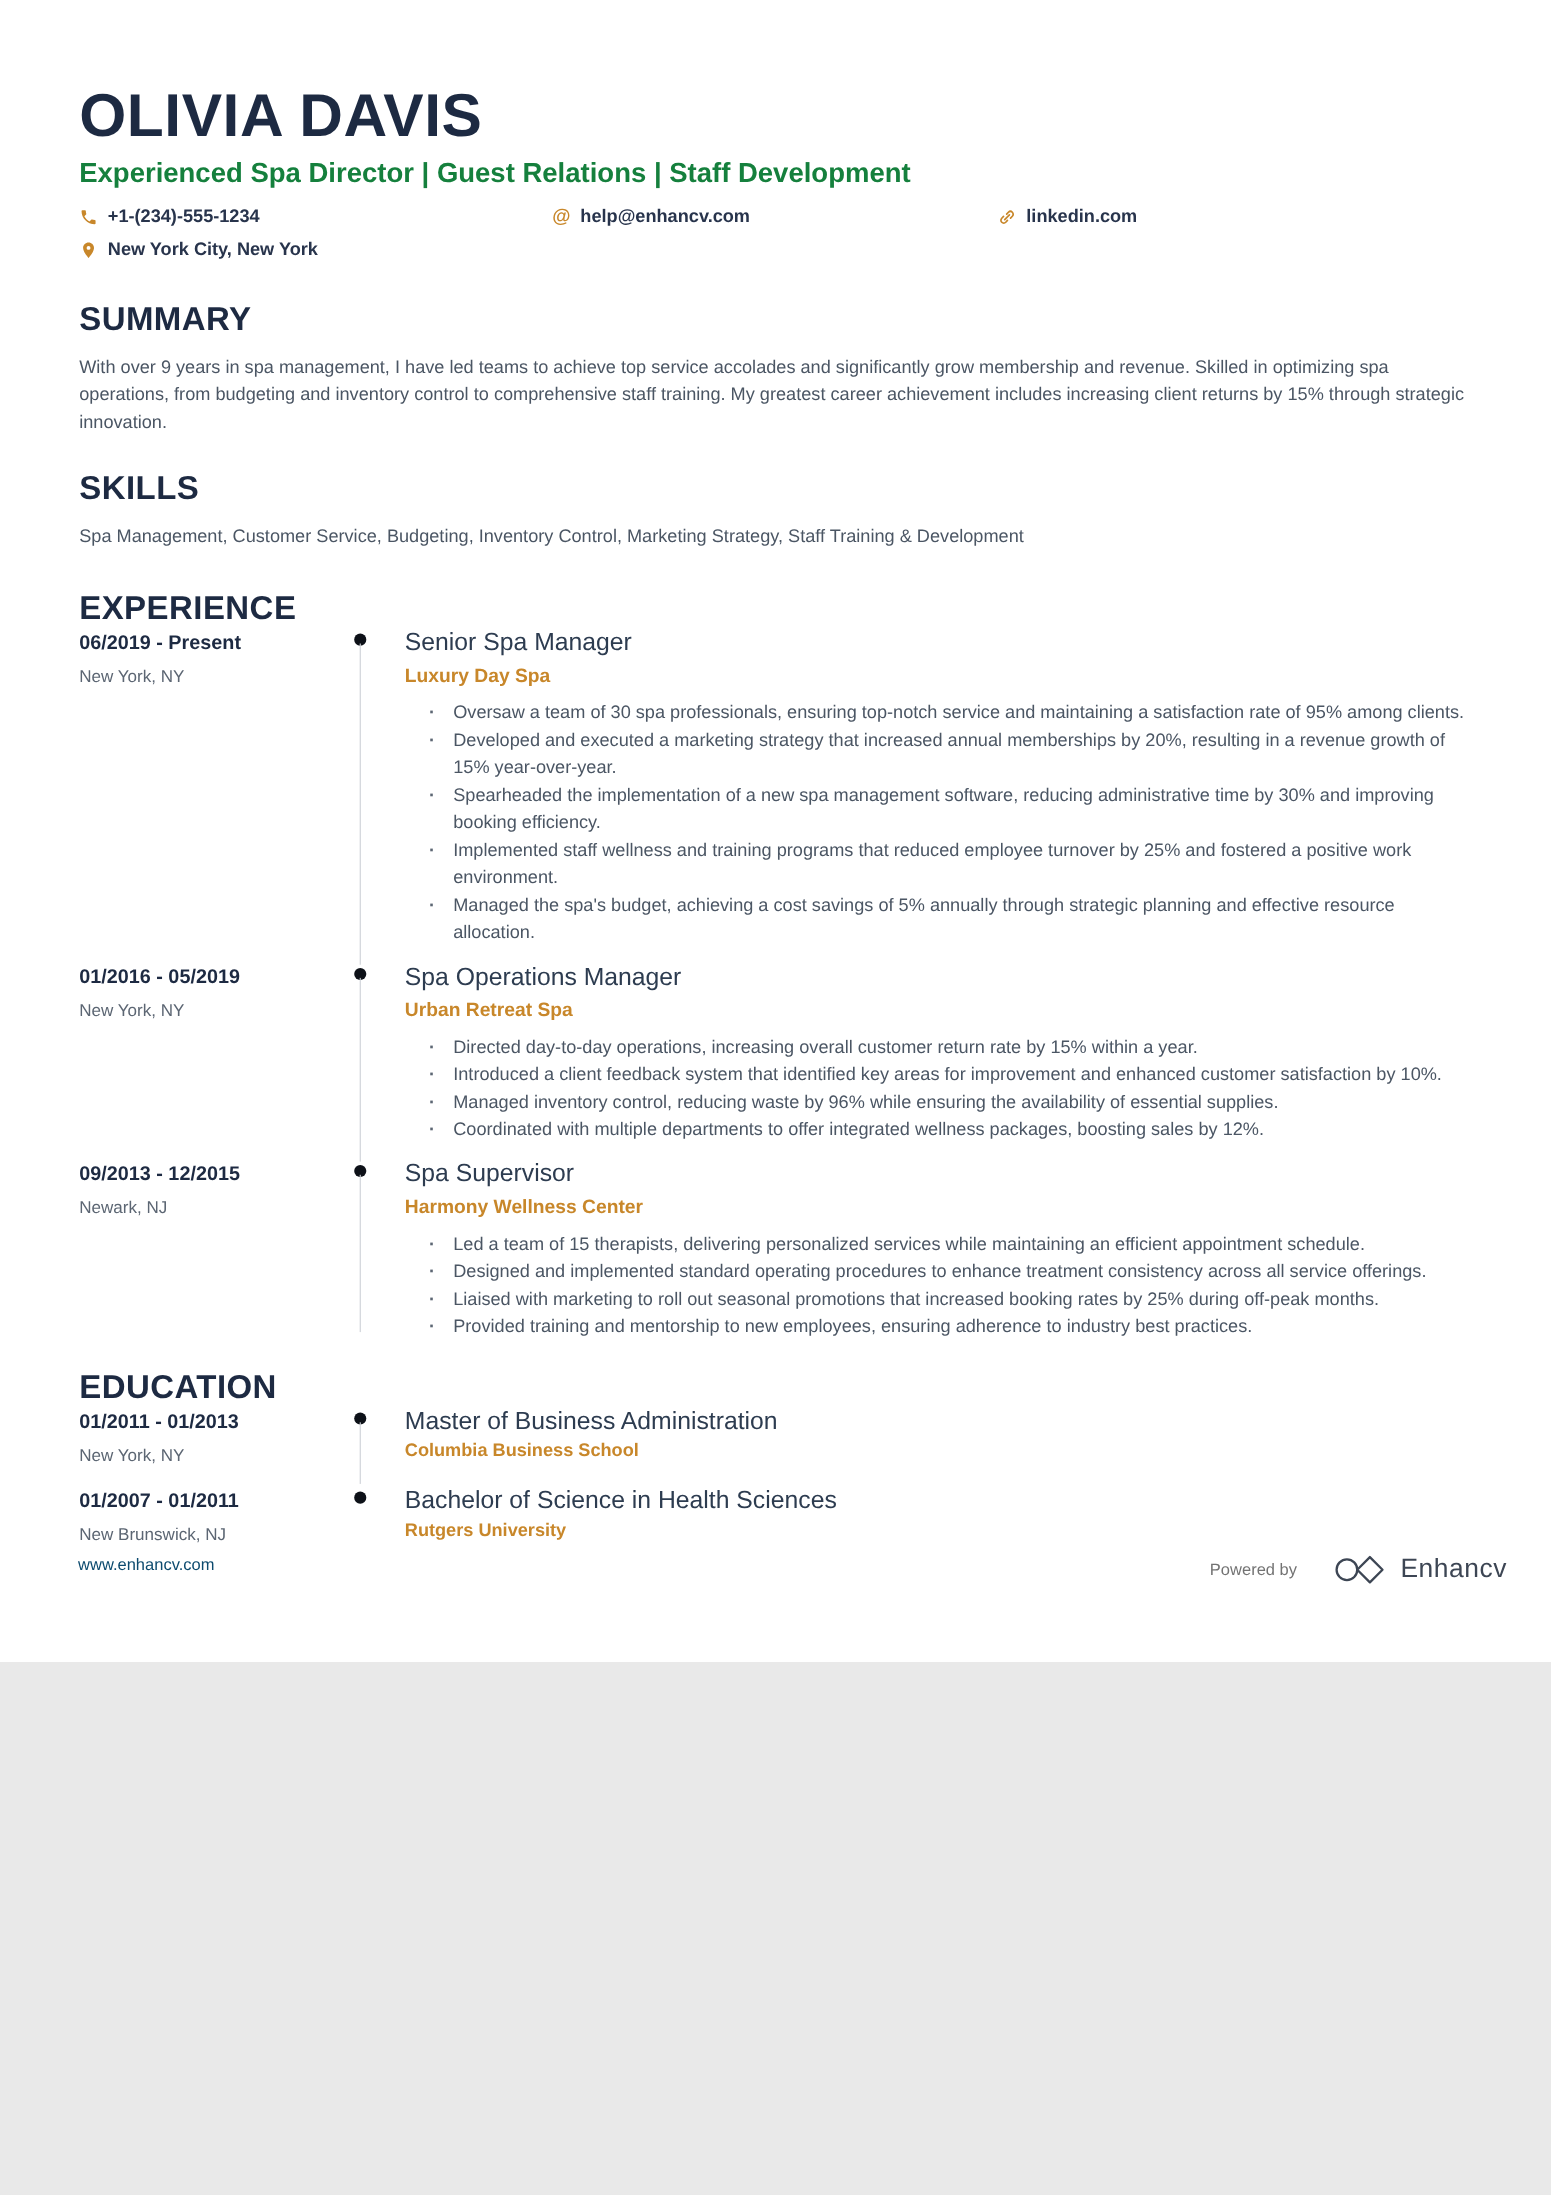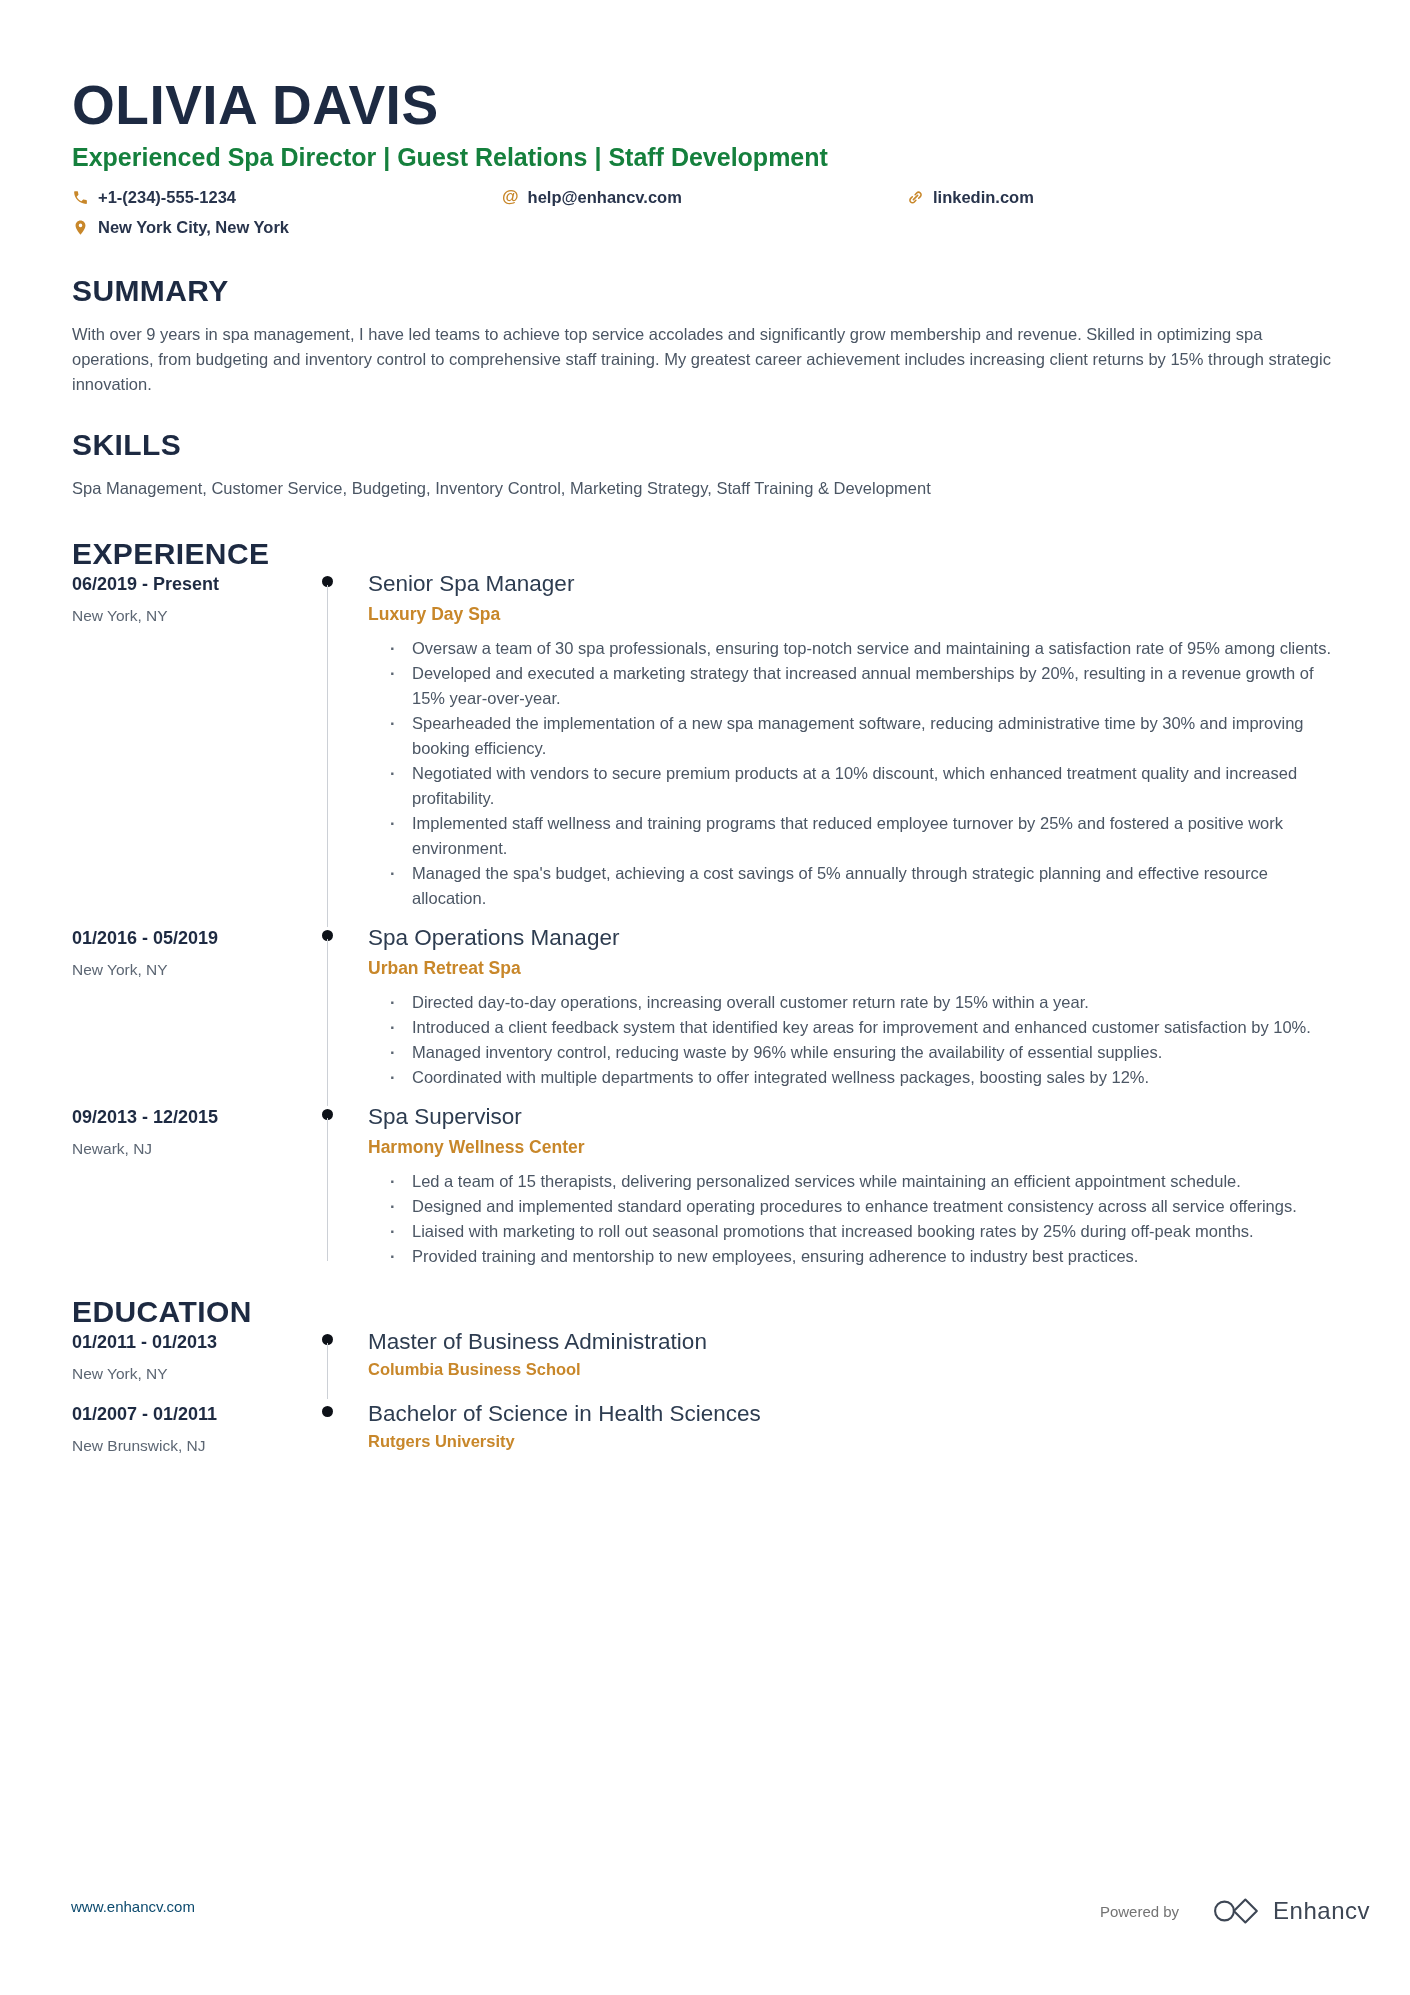--- a/index.html
+++ b/index.html
@@ -1,19 +1,19 @@
 <!DOCTYPE html>
 <html><head>
 <meta charset="utf-8">
 <style>
   * { margin:0; padding:0; box-sizing:border-box; }
   html,body { background:#e9e9e9; }
   body { font-family:"Liberation Sans","DejaVu Sans",sans-serif; }
   .page {
-    position:relative; width:1410px; height:1995px; margin:0 auto;
+    position:relative; width:1410px; height:1511px; margin:0 auto;
     background:#ffffff; padding:78px 66px 0 72px; overflow:hidden;
     color:#1d2a42;
   }
   
   .name { font-size:55px; line-height:1.0; font-weight:800; color:#1d2a42; letter-spacing:.5px; }
   .headline { margin-top:10px; font-size:25px; font-weight:700; color:#15803d; }
   .contact { margin-top:13px; }
   .contact-row { display:flex; align-items:center; height:24px; margin-bottom:6px; }
   .contact-item { display:flex; align-items:center; font-size:16.5px; font-weight:700; color:#28344c; }
   .contact-item .ico { display:inline-flex; width:17px; height:17px; margin-right:9px; color:#c8872a; }
@@ -123,21 +123,20 @@
           <span class="tl-dot"></span>
           <span class="tl-line"></span>
         </div>
         <div>
           <div class="job-title">Senior Spa Manager</div>
           <div class="company">Luxury Day Spa</div>
           <ul class="bullets">
             <li>Oversaw a team of 30 spa professionals, ensuring top-notch service and maintaining a satisfaction rate of 95% among clients.</li>
             <li>Developed and executed a marketing strategy that increased annual memberships by 20%, resulting in a revenue growth of 15% year-over-year.</li>
             <li>Spearheaded the implementation of a new spa management software, reducing administrative time by 30% and improving booking efficiency.</li>
-            <li>Negotiated with vendors to secure premium products at a 10% discount, which enhanced treatment quality and increased profitability.</li>
             <li>Implemented staff wellness and training programs that reduced employee turnover by 25% and fostered a positive work environment.</li>
             <li>Managed the spa's budget, achieving a cost savings of 5% annually through strategic planning and effective resource allocation.</li>
           </ul>
         </div>
       </div>
 
       <div class="entry">
         <div class="entry-left">
           <div class="entry-dates">01/2016 - 05/2019</div>
           <div class="entry-loc">New York, NY</div>

